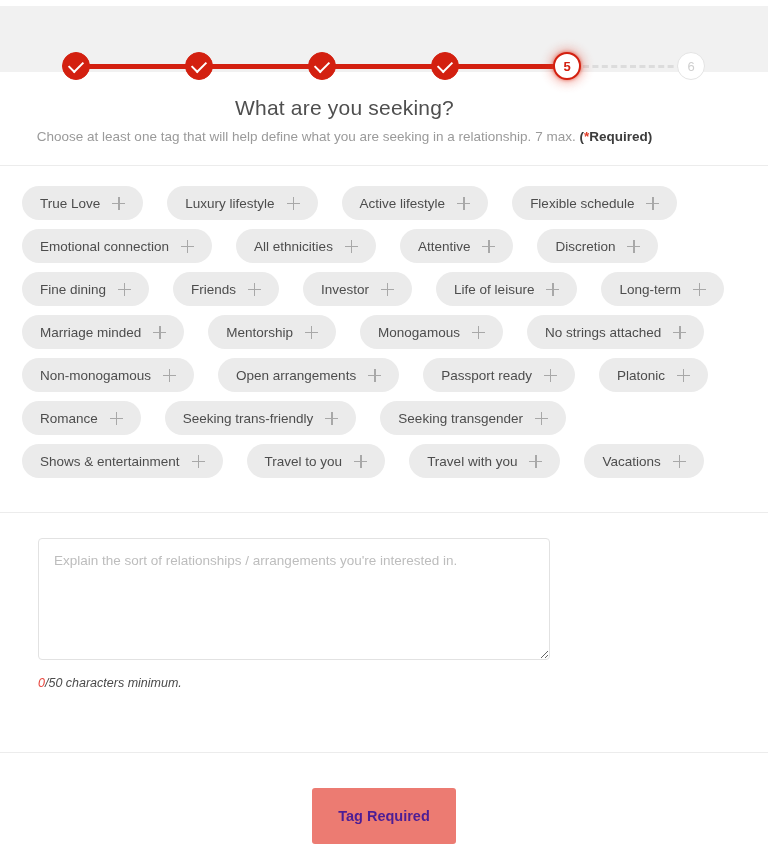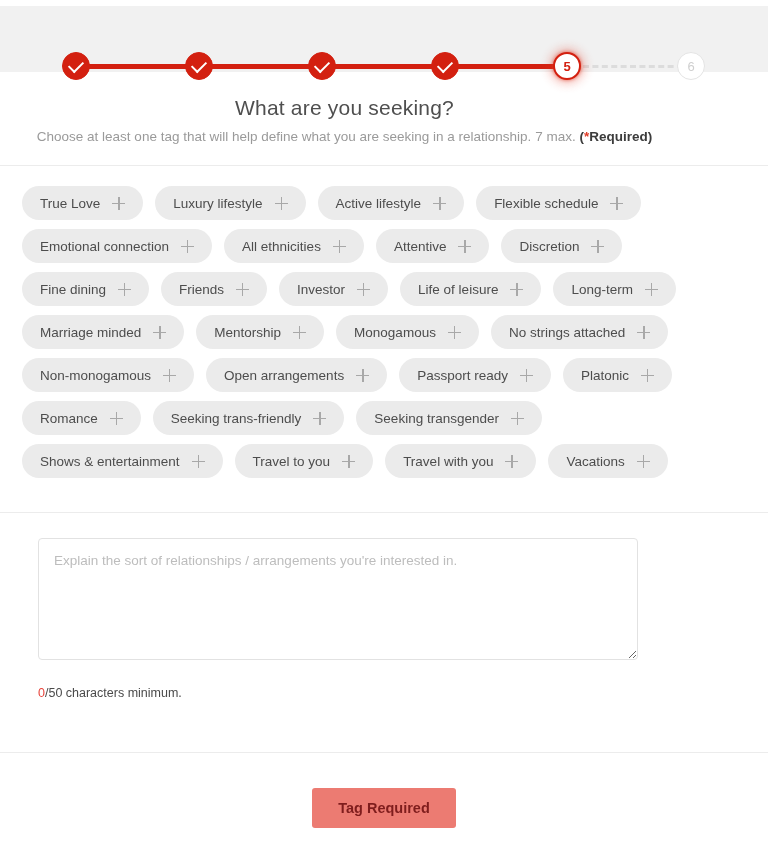--- a/index.html
+++ b/index.html
@@ -126,21 +126,21 @@
 
   
   .tags-area {
     position: absolute;
     left: 22px; top: 186px;
     width: 716px;
   }
   .tag-row {
     display: flex;
     flex-wrap: nowrap;
-    gap: 12px;
+    gap: 24px;
     margin-bottom: 9px;
     height: 34px;
   }
   .tag {
     display: inline-flex;
     align-items: center;
     gap: 12px;
     height: 34px;
     padding: 0 18px;
     border-radius: 17px;
@@ -180,60 +180,61 @@
     width: 690px;
   }
   .describe-label {
     font-size: 13.5px;
     font-weight: bold;
     color: #3f3f3f;
     margin: 0 0 16px 0;
   }
   .describe-textarea {
     display: block;
-    width: 600px;
+    width: 512px;
     height: 122px;
     box-sizing: border-box;
     border: 1px solid #e2e2e2;
     border-radius: 4px;
     padding: 14px 15px;
     font-family: inherit;
     font-size: 13.5px;
     color: #4a4a4a;
     resize: both;
     outline: none;
     background: #fff;
   }
   .describe-textarea::placeholder {
     color: #bdbdbd;
   }
   .char-counter {
-    margin-top: 26px;
+    margin-top: 16px;
     font-size: 12.5px;
     color: #4a4a4a;
+    font-style: italic;
   }
   .char-counter .count-current { color: #e8453c; }
 
   
   .submit-wrap {
     position: absolute;
     left: 0; top: 788px;
     width: 768px;
     text-align: center;
   }
   .submit-button {
     display: inline-block;
     background: #ec7b72;
-    color: #7f1d1d;
+    color: #4c1d95;
     border: none;
     border-radius: 3px;
     font-family: inherit;
     font-size: 14.5px;
     font-weight: bold;
-    padding: 12px 26px;
+    padding: 20px 26px;
     cursor: default;
   }
 </style>
 </head>
 <body>
 
 <div class="top-strip"></div>
 <div class="top-band"></div>
 
 <div class="stepper">

